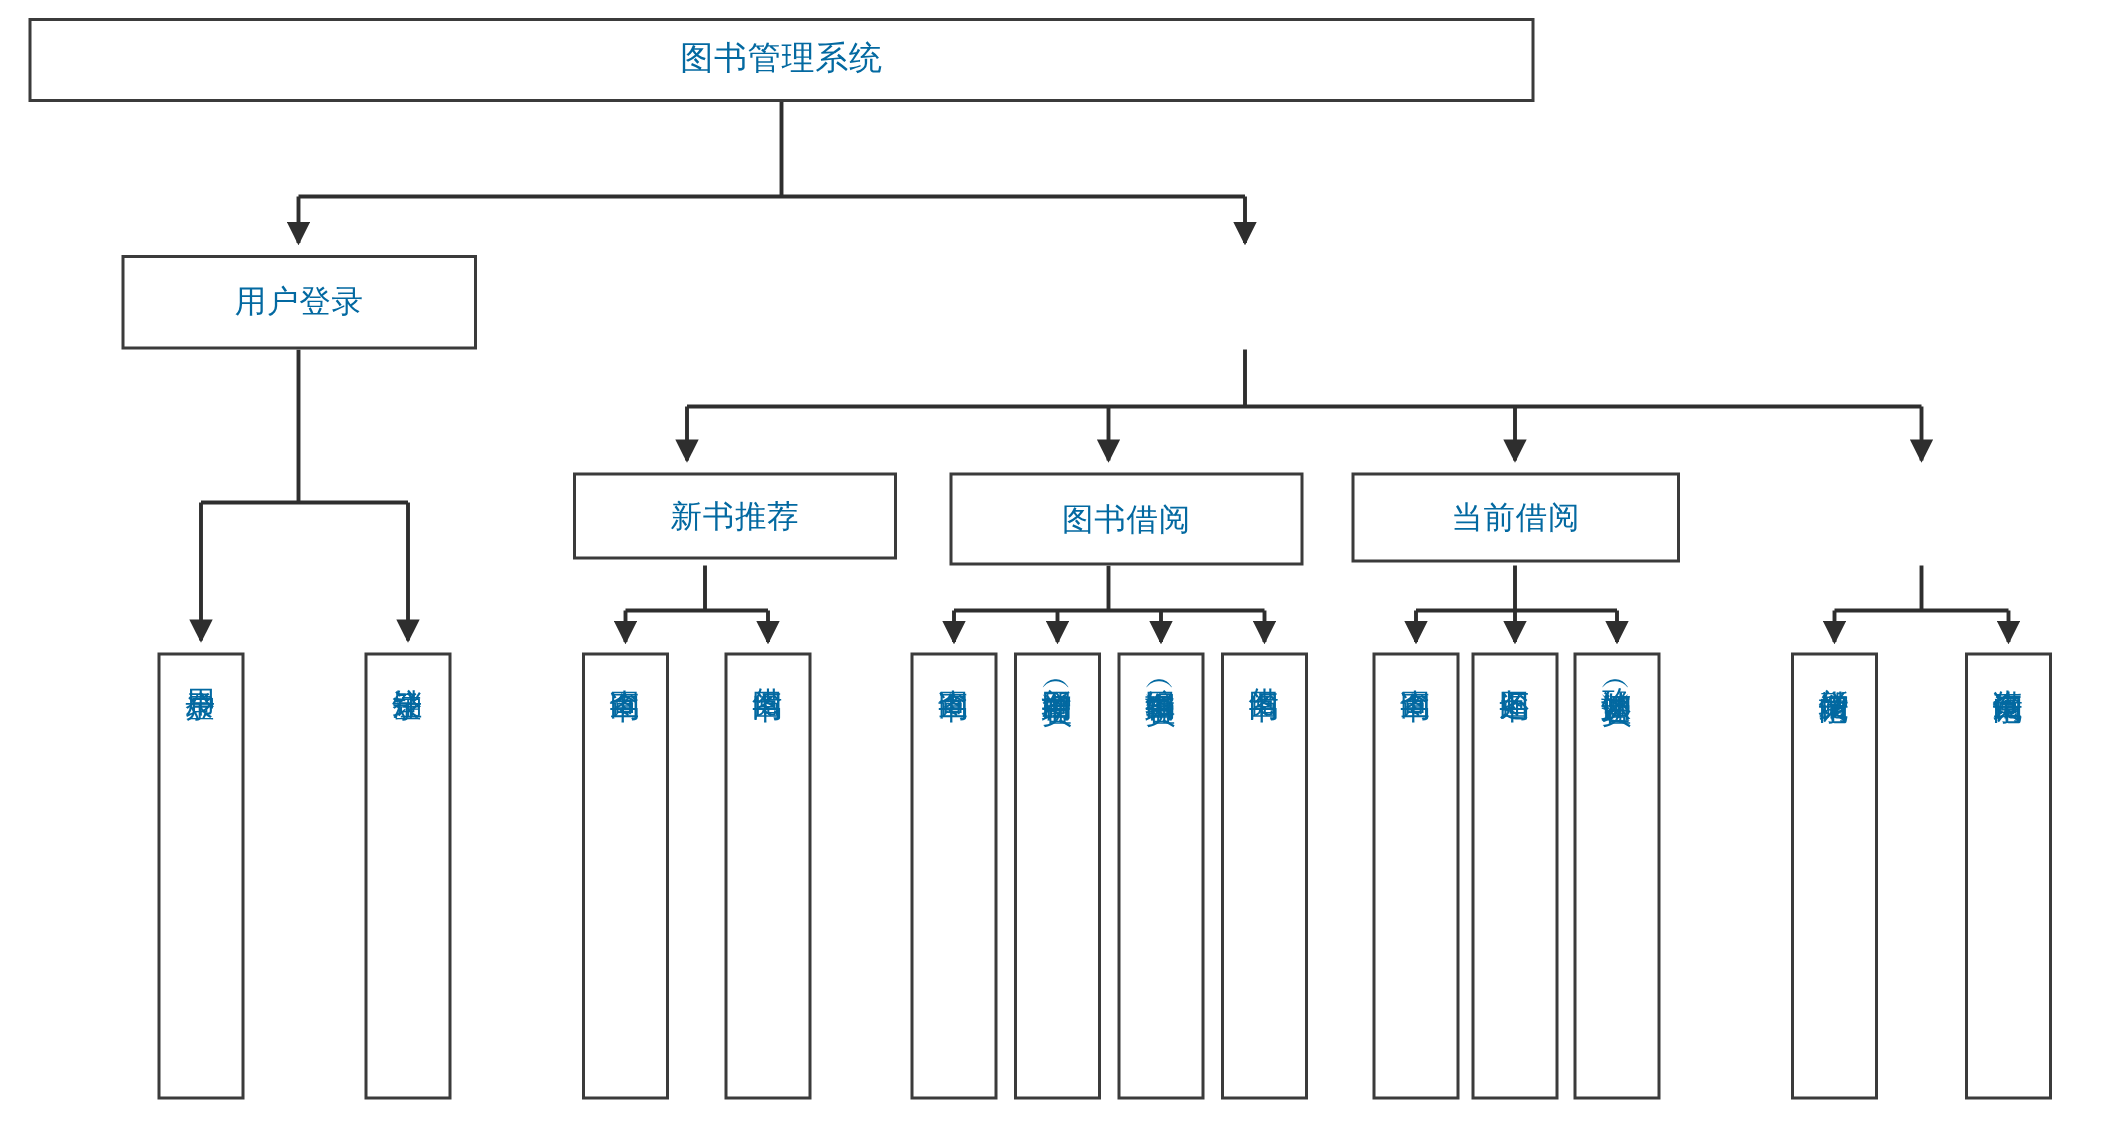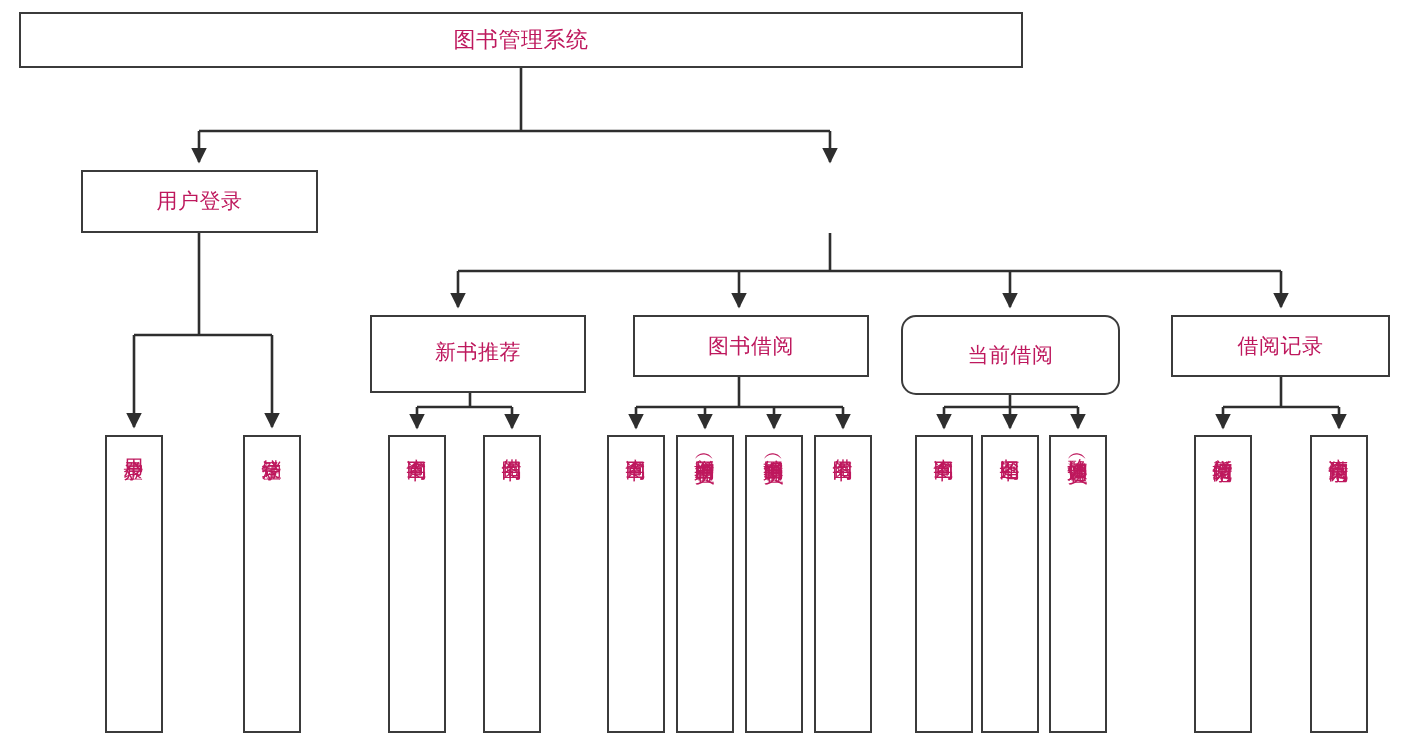--- a/index.html
+++ b/index.html
@@ -17,21 +17,21 @@
     background:#ffffff;
     border:2px solid #3b3b3b;
     box-sizing:border-box;
     display:flex;
     align-items:center;
     justify-content:center;
   }
   .node-label{
     font-size:21px;
     line-height:1.15;
-    color:#be185d;
+    color:#0369a1;
     white-space:nowrap;
     letter-spacing:0.5px;
   }
   .leaf-box .node-label{
     writing-mode:vertical-rl;
     text-orientation:upright;
     font-size:20px;
     line-height:1.1;
     letter-spacing:1px;
     white-space:normal;
@@ -111,31 +111,28 @@
   </svg>
 
   <div class="node-box root-box" style="left:19px;top:12px;width:1004px;height:56px;">
     <span class="node-label">图书管理系统</span>
   </div>
 
   <div class="node-box" style="left:81px;top:170px;width:237px;height:63px;">
     <span class="node-label">用户登录</span>
   </div>
 
-  <div class="node-box" style="left:370px;top:315px;width:216px;height:78px;font-family:Liberation Mono, monospace;">
+  <div class="node-box" style="left:382px;top:315px;width:216px;height:58px;">
     <span class="node-label">新书推荐</span>
   </div>
   <div class="node-box" style="left:633px;top:315px;width:236px;height:62px;">
     <span class="node-label">图书借阅</span>
   </div>
-  <div class="node-box" style="left:901px;top:315px;width:219px;height:80px;border-radius:15px;">
+  <div class="node-box" style="left:901px;top:315px;width:219px;height:60px;">
     <span class="node-label">当前借阅</span>
-  </div>
-  <div class="node-box" style="left:1171px;top:315px;width:219px;height:62px;">
-    <span class="node-label">借阅记录</span>
   </div>
 
   <div class="node-box leaf-box" style="left:105px;top:435px;width:58px;height:298px;">
     <span class="node-label">用户登录</span>
   </div>
   <div class="node-box leaf-box" style="left:243px;top:435px;width:58px;height:298px;">
     <span class="node-label">注销登录</span>
   </div>
 
   <div class="node-box leaf-box" style="left:388px;top:435px;width:58px;height:298px;">

